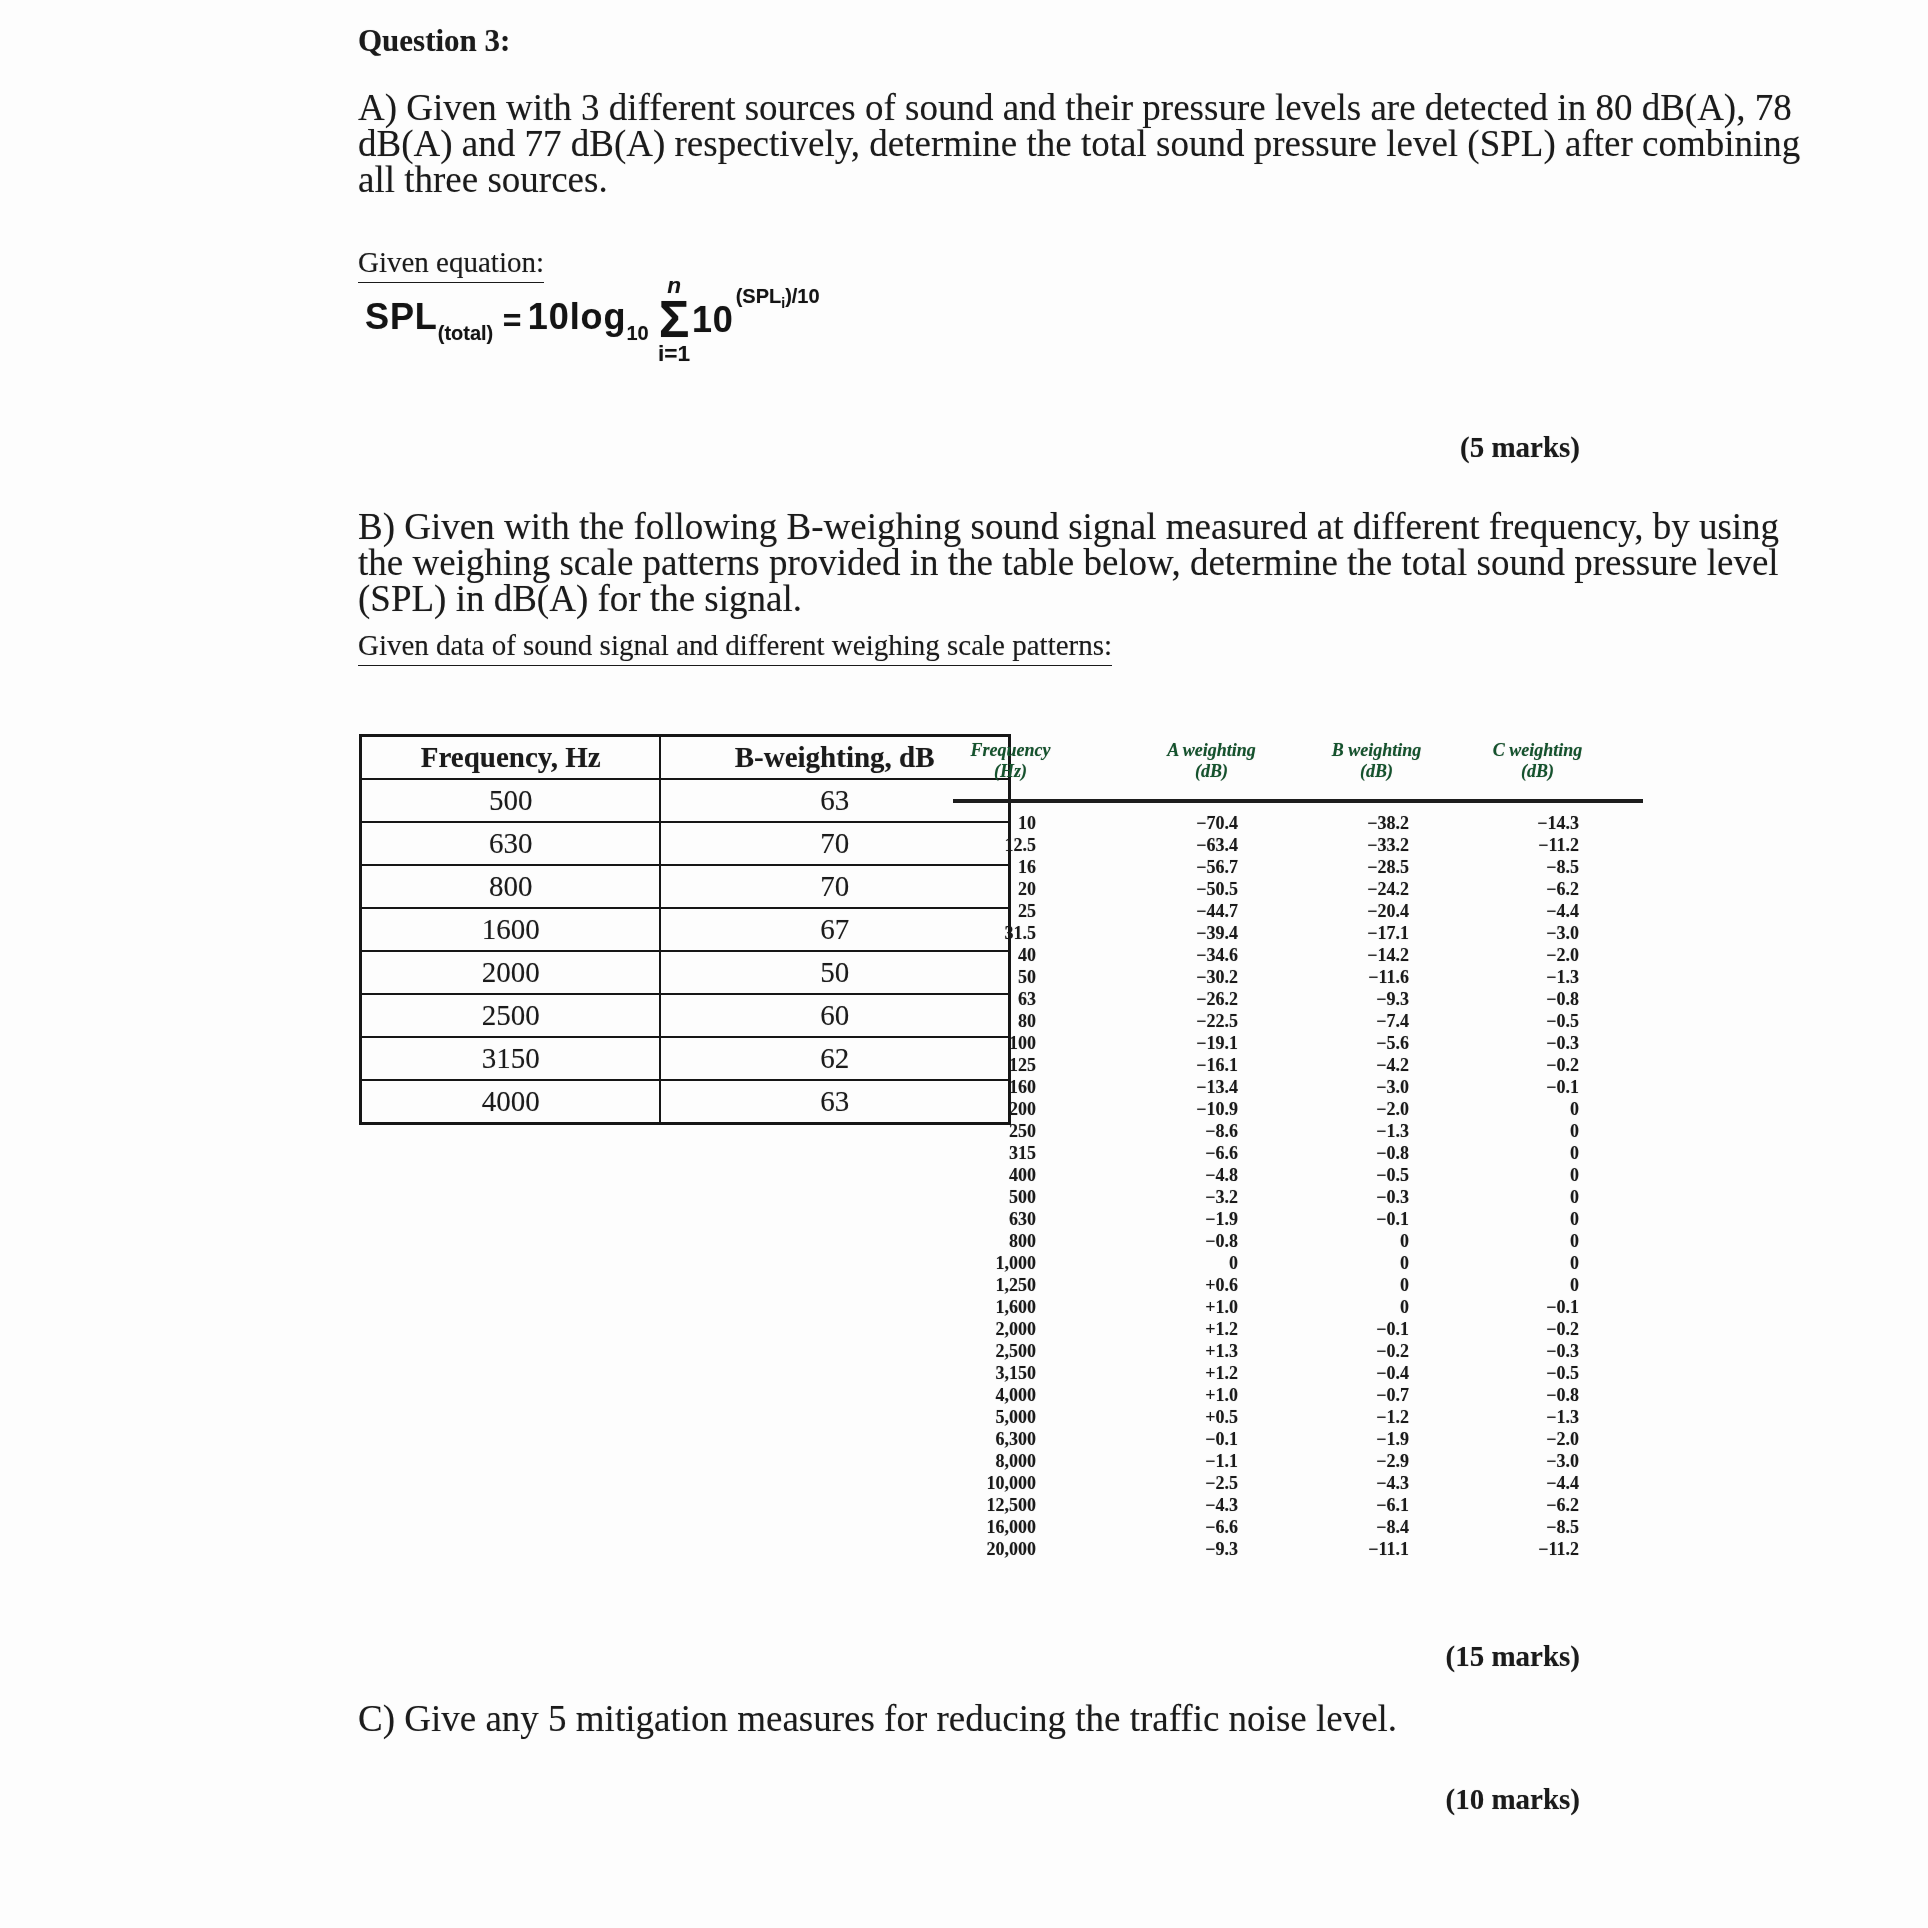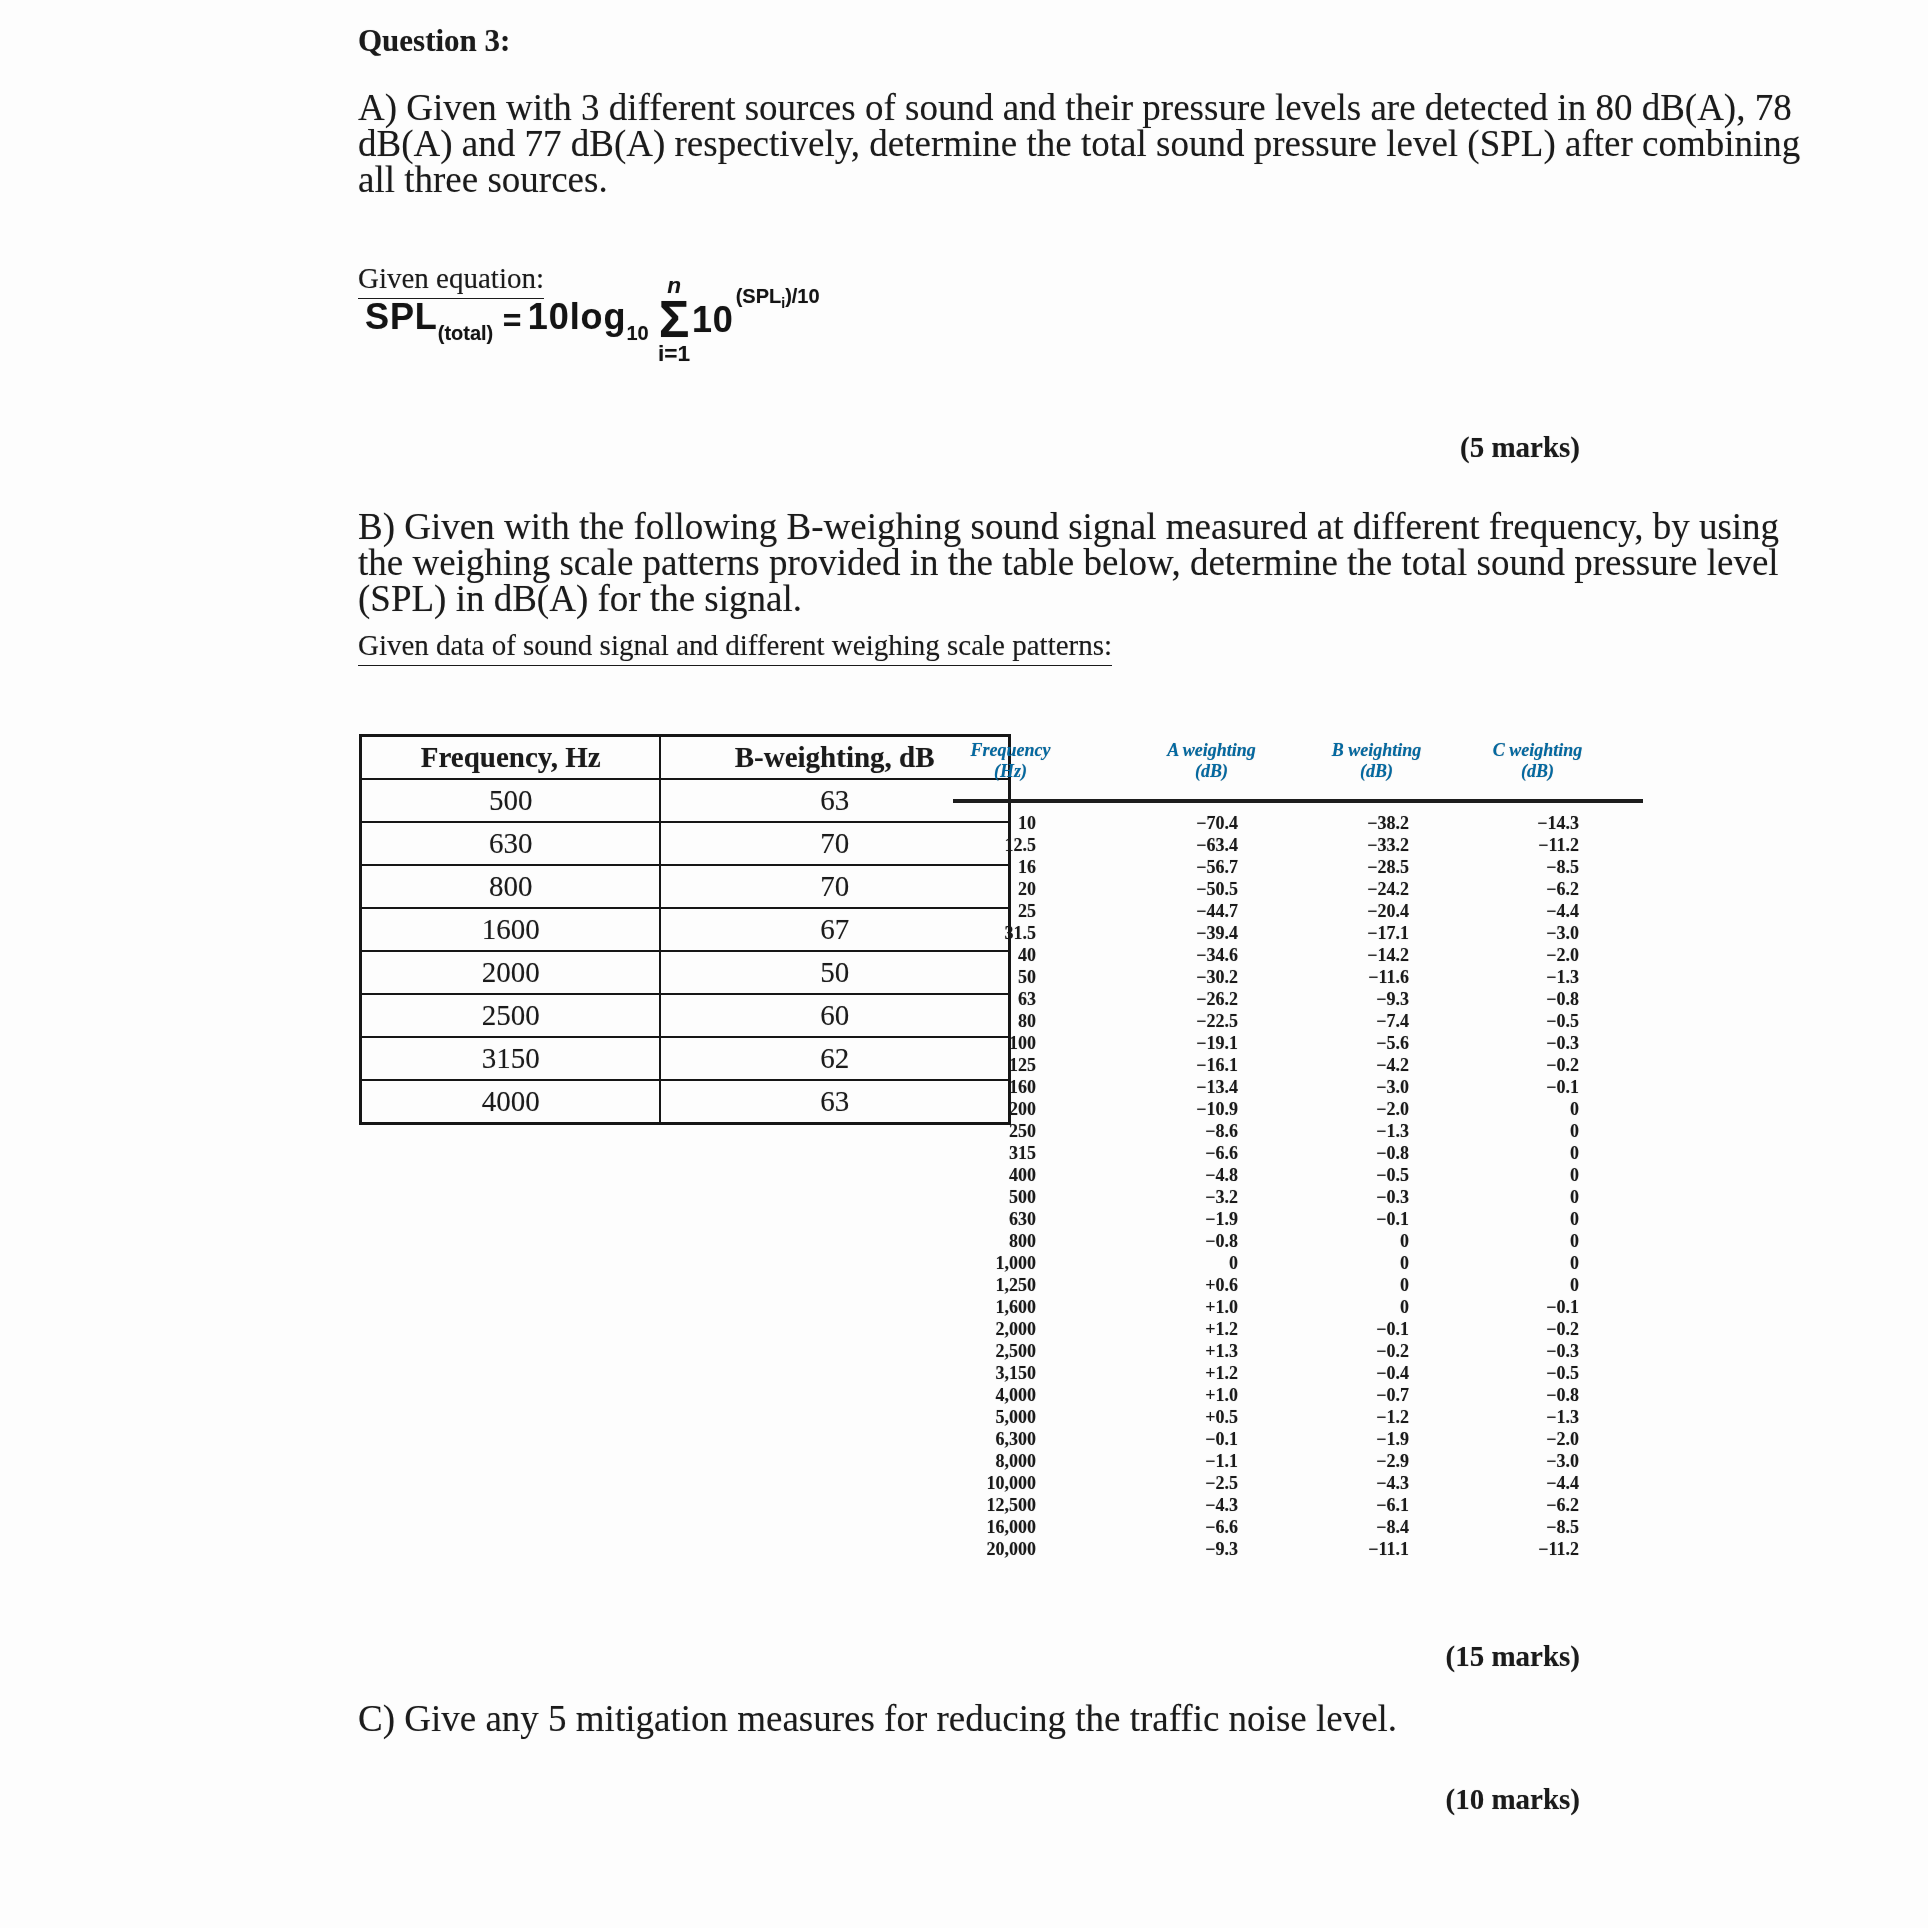--- a/index.html
+++ b/index.html
@@ -23,21 +23,21 @@
   .para { left: 358px; font-size: 37px; line-height: 36px; white-space: nowrap; }
   .para-a { top: 90px; }
   .para-b { top: 509px; }
   .part-c { top: 1701px; }
   .underlined-heading {
     left: 358px; font-size: 29px;
     border-bottom: 1.9px solid #1b1b1b;
     padding-bottom: 2.8px;
     white-space: nowrap;
   }
-  .given-eq { top: 262px; }
+  .given-eq { top: 246px; }
   .given-data { top: 629px; }
   .marks {
     left: 358px; width: 1222px;
     text-align: right;
     font-size: 29px; font-weight: 700;
     white-space: nowrap;
   }
   .marks-5  { top: 431px; }
   .marks-15 { top: 1640px; }
   .marks-10 { top: 1783px; }
@@ -90,21 +90,21 @@
     left: 953px; top: 740px;
     width: 690px; height: 838px;
   }
   .w-head-cell {
     position: absolute; top: 0;
     width: 179px;
     text-align: center;
     font-style: italic;
     font-size: 18px; line-height: 21px;
     font-weight: 600;
-    color: #0369a1;
+    color: #14532d;
   }
   .w-rule {
     position: absolute; left: 0; top: 59px;
     width: 690px; height: 3.8px; background: #1d1d1d;
   }
   .w-rows { position: absolute; left: 0; top: 72px; width: 690px; }
   .w-row {
     display: grid;
     grid-template-columns: 83px 202px 171px 170px;
     height: 22px; line-height: 22px;

